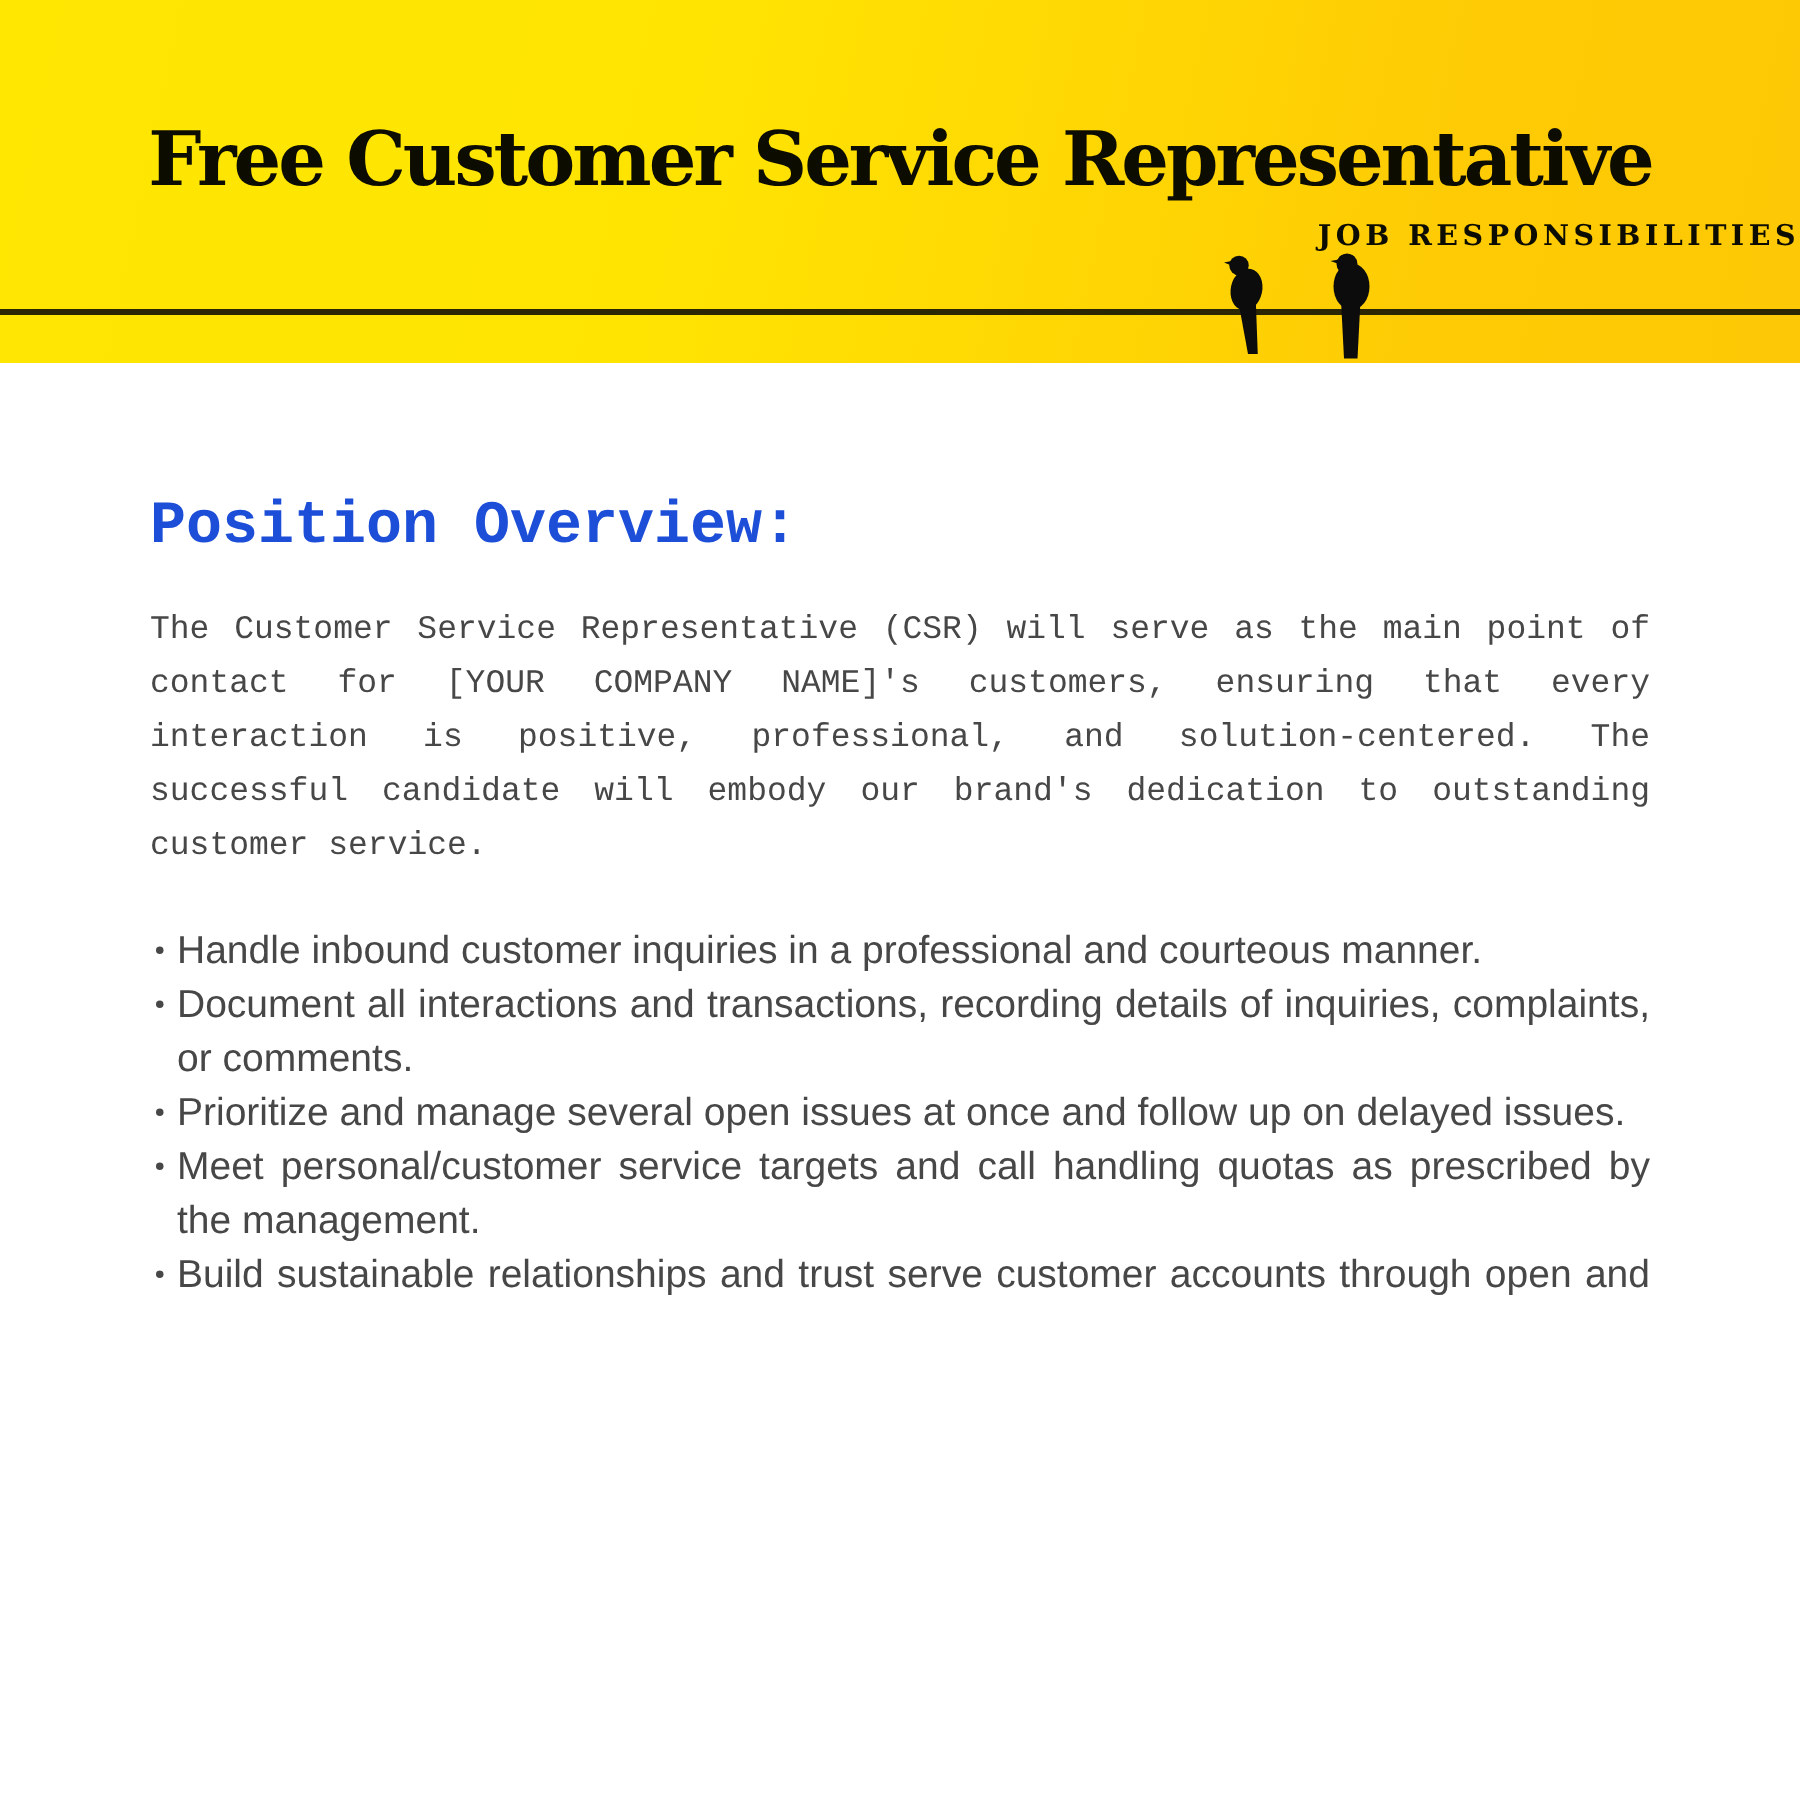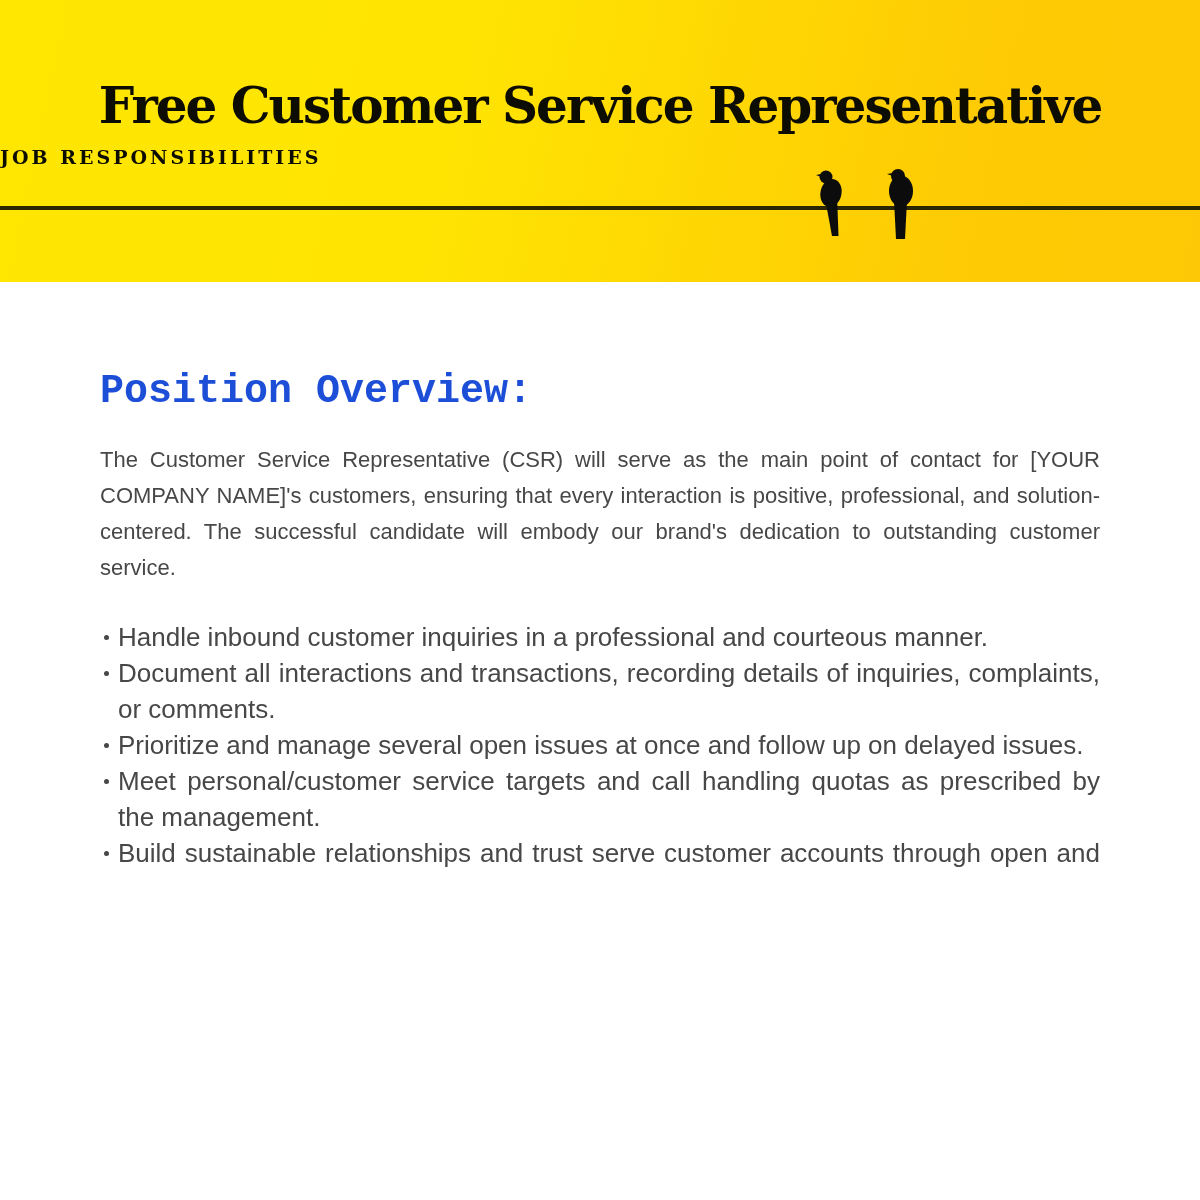--- a/index.html
+++ b/index.html
@@ -2,43 +2,44 @@
 <html><head>
 <meta charset="utf-8">
 <style>
   * { margin: 0; padding: 0; box-sizing: border-box; }
   html, body { width: 1200px; height: 1200px; overflow: hidden; background: #ffffff; }
   body { font-family: "Liberation Sans", sans-serif; }
 
   
   .banner {
     position: relative;
-    height: 282px;
+    height: 242px;
     background: linear-gradient(102deg, #ffe702 0%, #ffe402 38%, #fecb04 80%, #fdc805 100%);
   }
   .banner-title {
     padding-top: 80px;
     text-align: center;
     font-family: "DejaVu Serif", serif;
     font-weight: bold;
     font-size: 50px;
     line-height: 1.05;
     letter-spacing: -2px;
     color: #0d0c00;
     white-space: nowrap;
   }
   .banner-subtitle {
     margin-top: 13px;
-    text-align: left;
+    text-align: right;
     font-family: "DejaVu Serif", serif;
     font-weight: bold;
     font-size: 19px;
     letter-spacing: 3px;
     color: #0d0c00;
     white-space: nowrap;
+    padding-left: 45px;
   }
   .wire {
     position: absolute;
     left: 0; right: 0;
     top: 206px;
     height: 4px;
     background: #2b2705;
   }
   .birds {
     position: absolute;
@@ -69,20 +70,21 @@
     color: #1d4ed8;
     font-family: Liberation Mono, monospace;
   }
   .heading-overview { margin-top: 92px; }
   .heading-responsibilities { margin-top: 56px; }
   .doc-paragraph {
     margin-top: 33px;
     font-size: 22px;
     line-height: 36px;
     text-align: justify;
+    font-family: Liberation Mono, monospace;
   }
   .bullet-list {
     margin-top: 33px;
     list-style: none;
   }
   .bullet-item {
     position: relative;
     padding-left: 18px;
     font-size: 26px;
     line-height: 36px;

